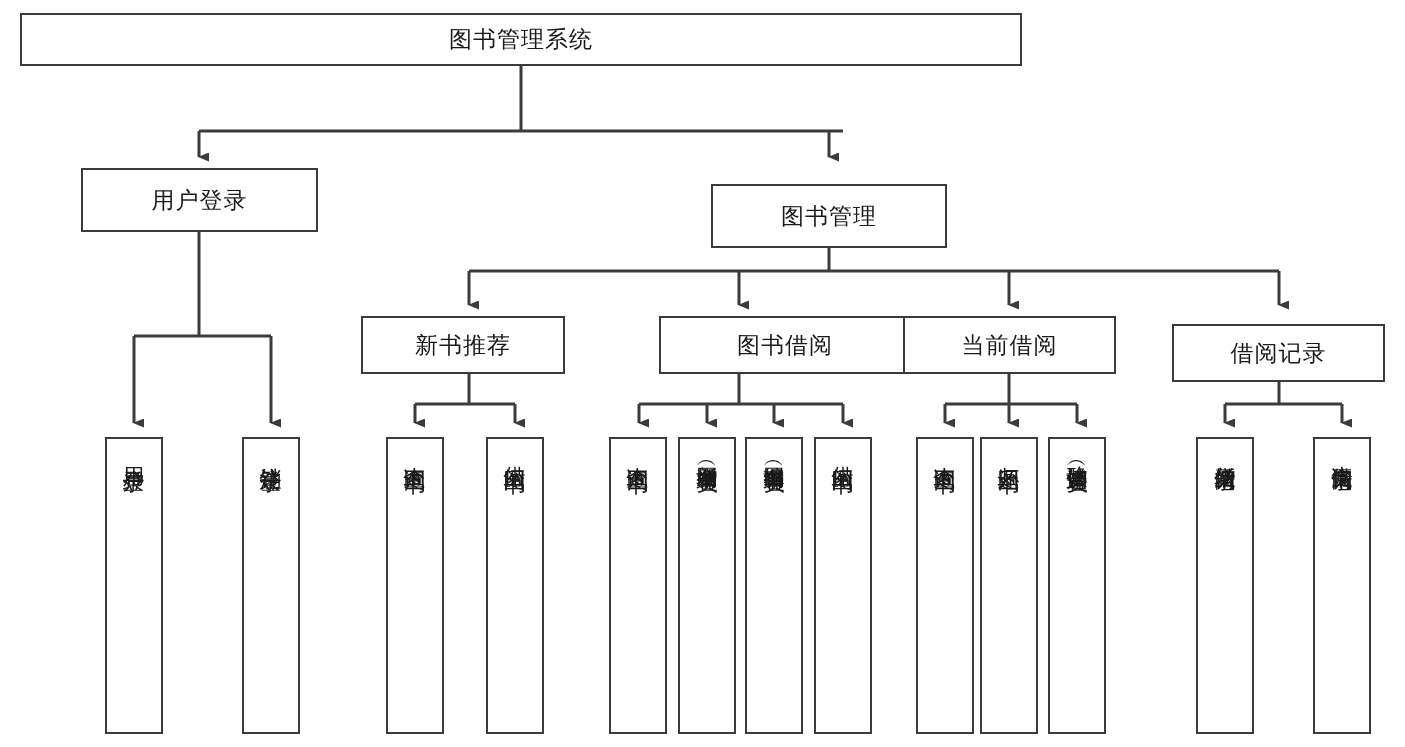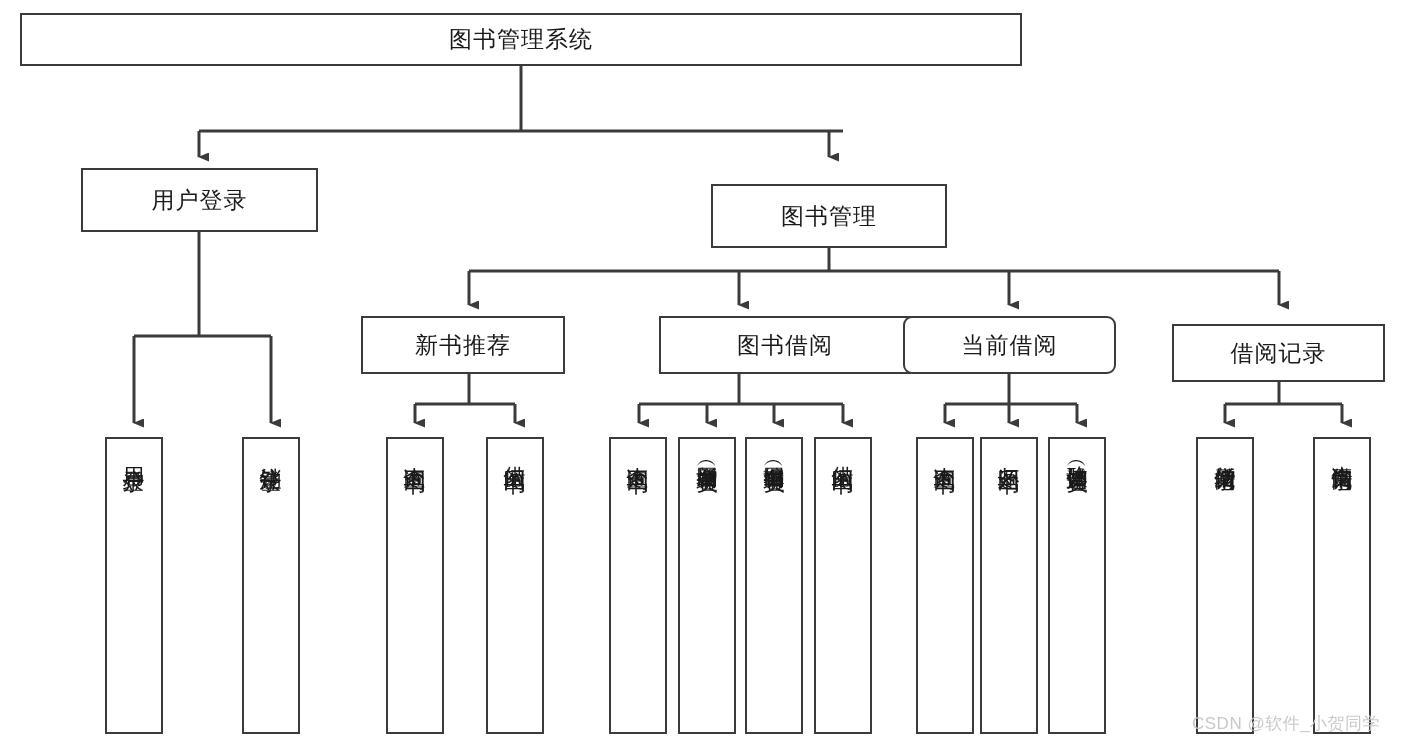--- a/index.html
+++ b/index.html
@@ -146,21 +146,21 @@
   <div class="node horiz" style="left:711px; top:168px; width:236px; height:64px;margin-top:16px;">
     <span class="node-label">图书管理</span>
   </div>
 
   <div class="node horiz" style="left:361px; top:316px; width:204px; height:58px;">
     <span class="node-label">新书推荐</span>
   </div>
   <div class="node horiz" style="left:633px; top:316px; width:252px; height:58px;margin-left:26px;">
     <span class="node-label">图书借阅</span>
   </div>
-  <div class="node horiz" style="left:903px; top:316px; width:213px; height:58px;border-radius:9px;">
+  <div class="node horiz" style="left:903px; top:316px; width:213px; height:58px;">
     <span class="node-label">当前借阅</span>
   </div>
   <div class="node horiz" style="left:1172px; top:324px; width:213px; height:58px;">
     <span class="node-label">借阅记录</span>
   </div>
 
   <div class="node vert" style="left:105px; top:437px; width:58px; height:297px;">
     <span class="node-label">用户登录</span>
   </div>
   <div class="node vert" style="left:242px; top:437px; width:58px; height:297px;">
@@ -197,15 +197,14 @@
     <span class="node-label">确认归还（管理员）</span>
   </div>
 
   <div class="node vert long" style="left:1196px; top:437px; width:58px; height:297px;">
     <span class="node-label">新增借阅记录</span>
   </div>
   <div class="node vert long" style="left:1313px; top:437px; width:58px; height:297px;">
     <span class="node-label">查询借阅记录</span>
   </div>
 
-  <div id="watermark">CSDN @软件_小贺同学</div>
 
 </div>
 
 </body></html>

